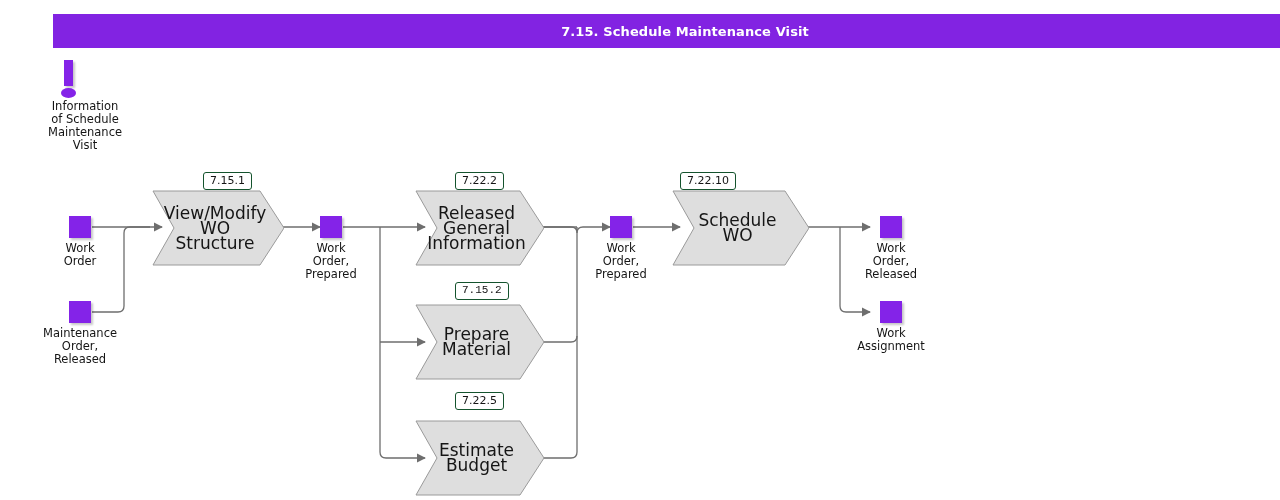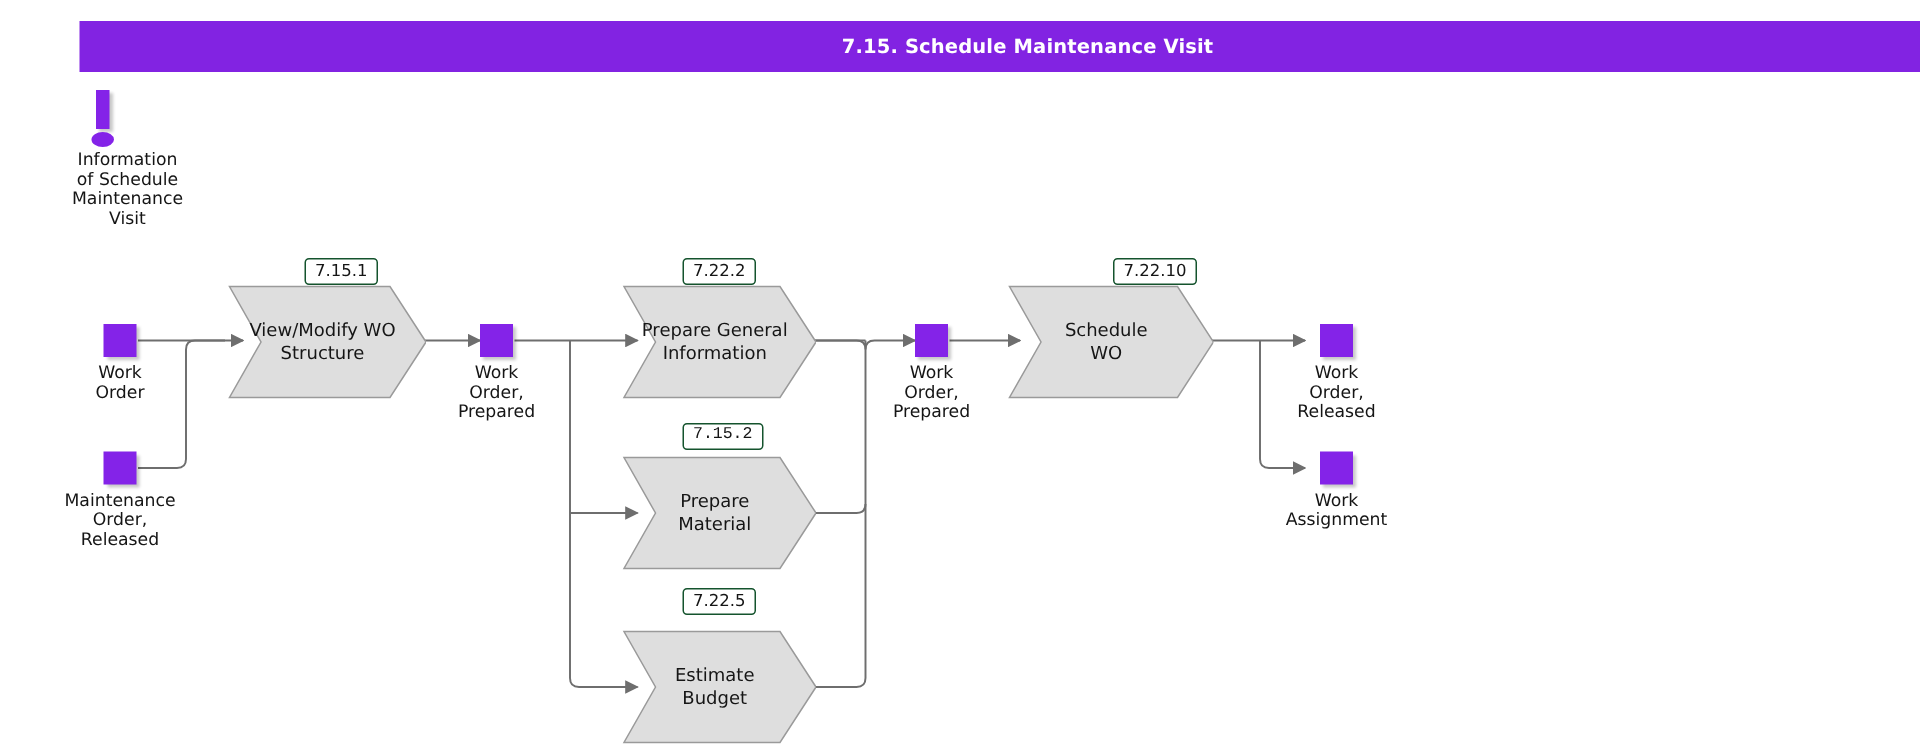--- a/index.html
+++ b/index.html
@@ -65,21 +65,21 @@
   .proc-label {
     position: absolute;
     left: 0;
     top: 0;
     width: 100%;
     height: 100%;
     display: flex;
     align-items: center;
     justify-content: center;
     text-align: center;
-    font-size: 12px;
+    font-size: 17px;
     color: #151515;
     line-height: 15px;
     padding-left: 14px;
     padding-right: 18px;
     box-sizing: border-box;
     white-space: pre-line;
   }
 
   
   .tag {
@@ -251,21 +251,21 @@
     </svg>
     <div class="proc-label">View/Modify WO
 Structure</div>
   </div>
 
   <div class="tag" style="left:455px; top:172px;">7.22.2</div>
   <div class="proc" style="left:413px; top:188px; width:131px; height:80px;">
     <svg class="proc-shape" viewBox="0 0 131 80" preserveAspectRatio="none">
       <path d="M 3 3 L 107 3 L 131 40 L 107 77 L 3 77 L 24 40 Z" fill="#dedede" stroke="#9a9a9a" stroke-width="1"></path>
     </svg>
-    <div class="proc-label">Prepare General
+    <div class="proc-label">Released General
 Information</div>
   </div>
 
   <div class="tag" style="left:455px; top:282px;font-family:Liberation Mono, monospace;">7.15.2</div>
   <div class="proc" style="left:413px; top:302px; width:131px; height:80px;">
     <svg class="proc-shape" viewBox="0 0 131 80" preserveAspectRatio="none">
       <path d="M 3 3 L 107 3 L 131 40 L 107 77 L 3 77 L 24 40 Z" fill="#dedede" stroke="#9a9a9a" stroke-width="1"></path>
     </svg>
     <div class="proc-label">Prepare
 Material</div>
@@ -273,21 +273,21 @@
 
   <div class="tag" style="left:455px; top:392px;">7.22.5</div>
   <div class="proc" style="left:413px; top:418px; width:131px; height:80px;">
     <svg class="proc-shape" viewBox="0 0 131 80" preserveAspectRatio="none">
       <path d="M 3 3 L 107 3 L 131 40 L 107 77 L 3 77 L 24 40 Z" fill="#dedede" stroke="#9a9a9a" stroke-width="1"></path>
     </svg>
     <div class="proc-label">Estimate
 Budget</div>
   </div>
 
-  <div class="tag" style="left:742px; top:172px;">7.22.10</div>
+  <div class="tag" style="left:680px; top:172px;">7.22.10</div>
   <div class="proc" style="left:670px; top:188px; width:139px; height:80px;">
     <svg class="proc-shape" viewBox="0 0 139 80" preserveAspectRatio="none">
       <path d="M 3 3 L 115 3 L 139 40 L 115 77 L 3 77 L 24 40 Z" fill="#dedede" stroke="#9a9a9a" stroke-width="1"></path>
     </svg>
     <div class="proc-label">Schedule
 WO</div>
   </div>
 
 </div>
 

